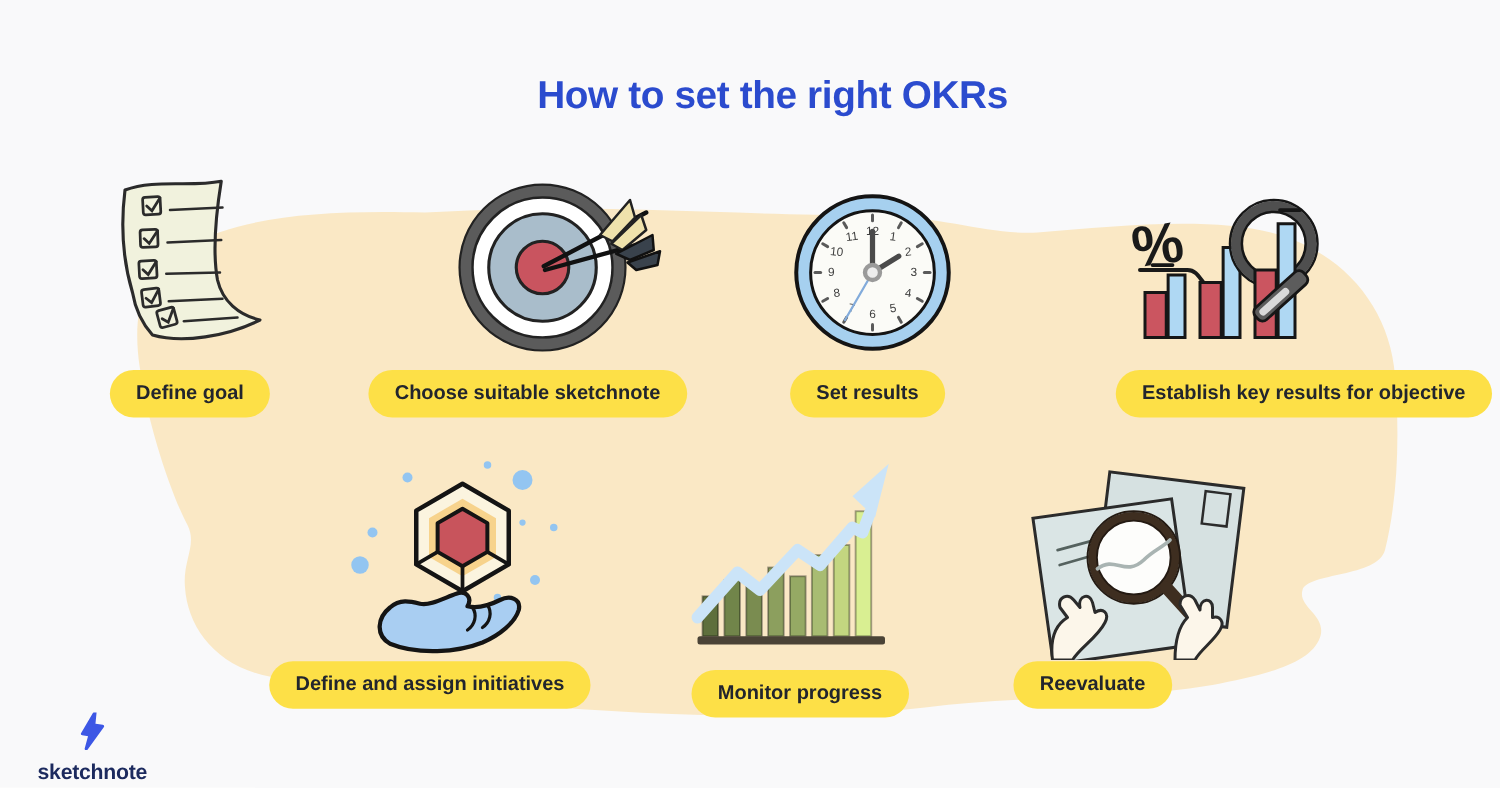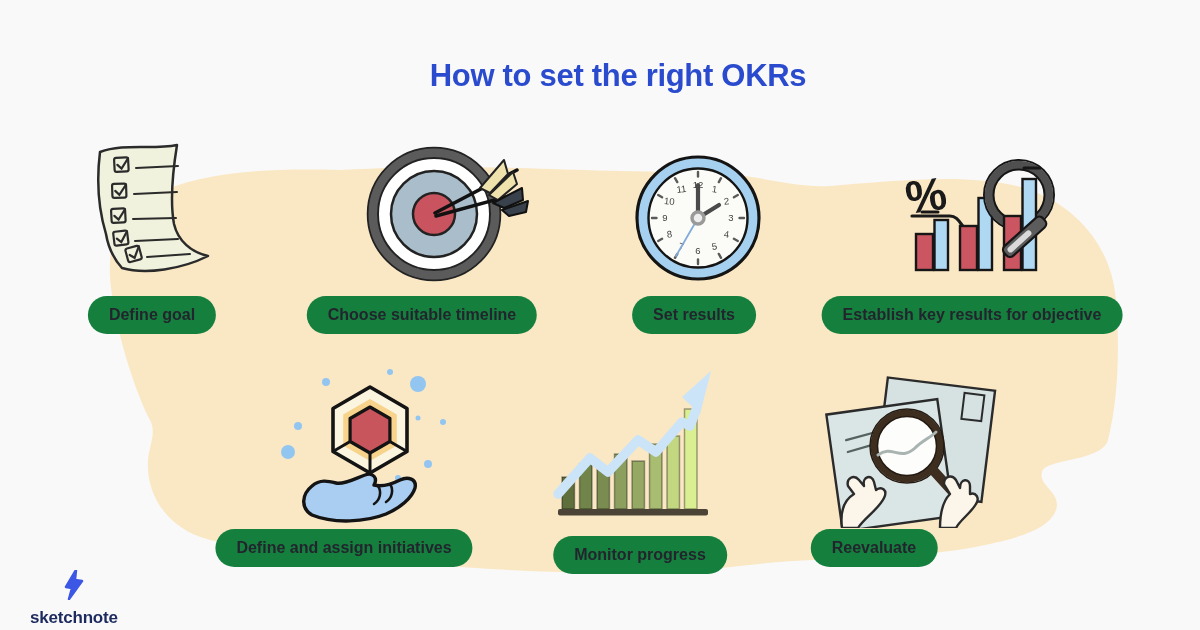--- a/index.html
+++ b/index.html
@@ -2,21 +2,21 @@
 <html><head>
 <meta charset="utf-8">
 <style>
   html,body{margin:0;padding:0;}
   .canvas{position:relative;width:1200px;height:630px;background:#F9F9FA;overflow:hidden;
           font-family:"Liberation Sans",sans-serif;}
   .blob-svg{position:absolute;left:0;top:0;z-index:0;}
   .page-title{position:absolute;left:0;top:40px;width:100%;text-align:center;margin:18px;
               font-size:31px;font-weight:800;color:#2B4BCE;letter-spacing:-0.3px;z-index:3;}
   .step{position:absolute;z-index:2;}
-  .pill{position:absolute;transform:translateX(-50%);background:#15803d;color:#22252D;
+  .pill{position:absolute;transform:translateX(-50%);background:#fde047;color:#22252D;
         font-size:16px;font-weight:600;line-height:38px;height:38px;padding:0 21px;
         border-radius:19px;white-space:nowrap;z-index:2;}
   .icon-wrap{position:absolute;z-index:2;}
   .brand{position:absolute;left:30px;top:570px;display:flex;align-items:center;gap:8px;z-index:3;flex-direction:column;}
   .brand-text{font-size:17px;font-weight:700;color:#1C2A5E;letter-spacing:-0.2px;}
   svg text.clock-num{font-family:"Liberation Sans",sans-serif;font-size:9.5px;fill:#3F3F3F;}
   svg text.pct{font-family:"Liberation Sans",sans-serif;font-size:46px;font-weight:bold;fill:#1A1A1A;}
 </style>
 </head>
 <body>
@@ -79,21 +79,21 @@
         <circle cx="82" cy="68" r="43" fill="#A9BDCB" stroke="#222222" stroke-width="2.5"></circle>
         <circle cx="82" cy="68" r="21" fill="#C9545F" stroke="#222222" stroke-width="2.5"></circle>
         <path d="M83,67 L165,24" stroke="#111111" stroke-width="3.5" stroke-linecap="round"></path>
         <path d="M84,70 L168,47" stroke="#111111" stroke-width="3.5" stroke-linecap="round"></path>
         <path d="M128,42 L152,14 L156,28 L138,47 Z" fill="#EFE2AC" stroke="#222222" stroke-width="2" stroke-linejoin="round"></path>
         <path d="M137,49 L161,26 L165,38 L146,54 Z" fill="#EFE2AC" stroke="#222222" stroke-width="2" stroke-linejoin="round"></path>
         <path d="M141,57 L170,42 L171,54 L152,62 Z" fill="#39424C" stroke="#111111" stroke-width="2" stroke-linejoin="round"></path>
         <path d="M150,64 L176,55 L174,66 L157,70 Z" fill="#39424C" stroke="#111111" stroke-width="2" stroke-linejoin="round"></path>
       </svg>
     </div>
-    <div class="pill" style="left:422px;top:296px">Choose suitable timeline</div>
+    <div class="pill" style="left:422px;top:296px">Choose suitable sketchnote</div>
   </div>
 
   <div class="step">
     <div class="icon-wrap" style="left:628px;top:146px">
       <svg width="140" height="142" viewBox="0 0 140 142">
         <circle cx="70" cy="72" r="61" fill="#A6D0EF" stroke="#141414" stroke-width="3.2"></circle>
         <circle cx="70" cy="72" r="49.5" fill="#FBFBF7" stroke="#141414" stroke-width="2.4"></circle>
         <g stroke="#5A5A5A" stroke-width="2.4" stroke-linecap="round">
           <path d="M70,26 L70,30.5"></path>
             <path d="M93,32.2 L90.8,36.1"></path>
@@ -146,21 +146,21 @@
         <circle cx="121" cy="47" r="25.5" fill="none" stroke="#161616" stroke-width="2"></circle>
         <rect x="106" y="68" width="17" height="54" fill="#CB5560" stroke="#161616" stroke-width="2.4"></rect>
         <rect x="124.5" y="31" width="13.5" height="91" fill="#AFD8F3" stroke="#161616" stroke-width="2.4"></rect>
         <path d="M126,20 H142" stroke="#161616" stroke-width="3" stroke-linecap="round"></path>
         <g transform="rotate(48 143 74)">
           <rect x="136.5" y="70" width="13" height="52" rx="5" fill="#5C5C5C" stroke="#161616" stroke-width="2.2"></rect>
           <rect x="140" y="88" width="6" height="30" rx="3" fill="#D9D9D9"></rect>
         </g>
       </svg>
     </div>
-    <div class="pill" style="left:972px;top:296px">Establish key results for objective</div>
+    <div class="pill" style="left:1043px;top:296px">Establish key results for objective</div>
   </div>
 
   <div class="step">
     <div class="icon-wrap" style="left:278px;top:366px">
       <svg width="195" height="162" viewBox="0 0 195 162">
         <g fill="#93C5F1">
           <circle cx="48" cy="16" r="4"></circle>
             <circle cx="112" cy="6" r="3"></circle>
             <circle cx="140" cy="18" r="8"></circle>
           <circle cx="20" cy="60" r="4"></circle>

